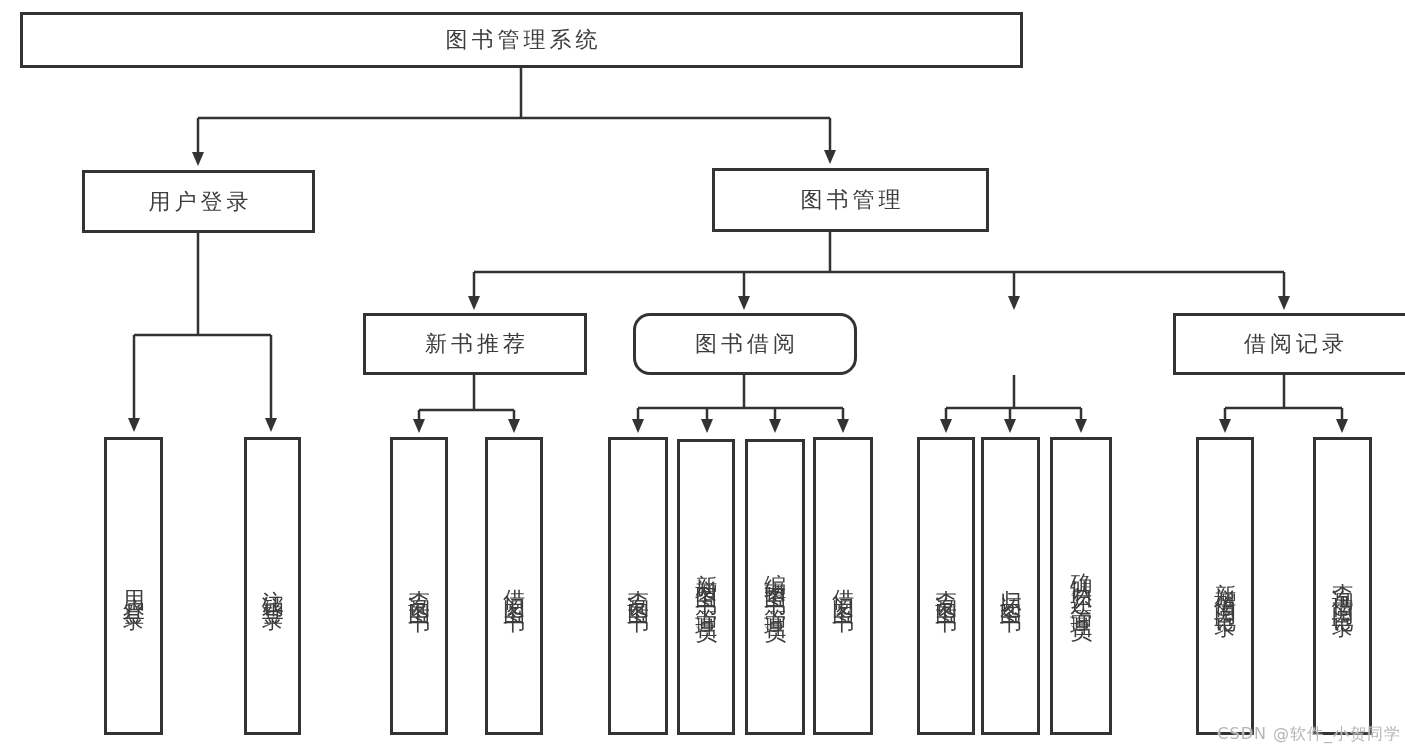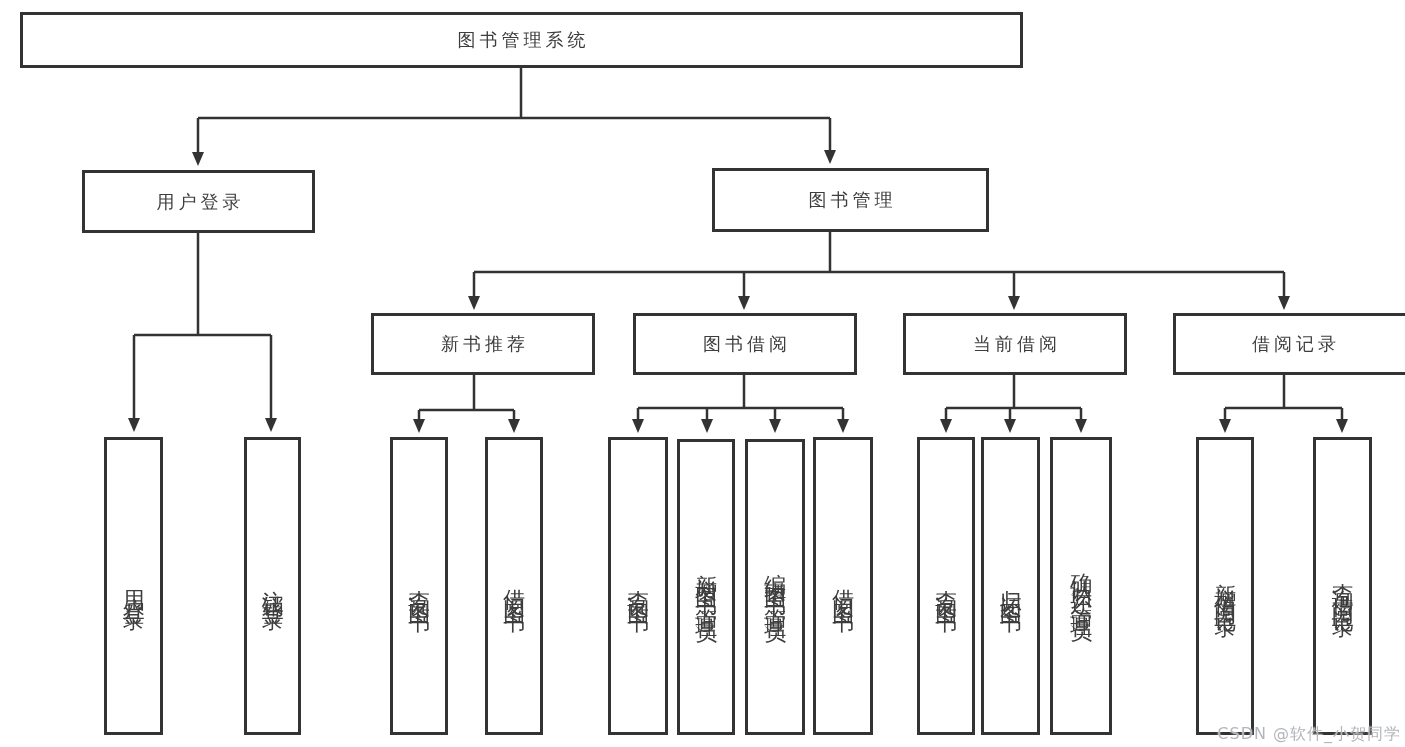--- a/index.html
+++ b/index.html
@@ -14,21 +14,21 @@
     position:absolute;left:0;top:0;width:1405px;height:747px;z-index:1;
   }
   .connectors path{stroke:#333333;stroke-width:2.5;fill:none;}
   .node{
     position:absolute;box-sizing:border-box;
     border:3px solid #333333;background:#ffffff;
     display:flex;align-items:center;justify-content:center;
     color:#3d3d3d;z-index:2;
   }
   .h-label{
-    font-size:18px;letter-spacing:4px;white-space:nowrap;
+    font-size:22px;letter-spacing:4px;white-space:nowrap;
     text-indent:4px; 
   }
   .v-label{
     writing-mode:vertical-rl;
     text-orientation:mixed;
     font-size:22px;letter-spacing:7px;
     line-height:1.2;white-space:nowrap;
   }
   .watermark{
     position:absolute;right:4px;bottom:2px;z-index:3;
@@ -83,28 +83,25 @@
     <span class="h-label">图书管理系统</span>
   </div>
 
   <div class="node" style="left:82px;top:170px;width:233px;height:63px;">
     <span class="h-label">用户登录</span>
   </div>
   <div class="node" style="left:712px;top:168px;width:277px;height:64px;">
     <span class="h-label">图书管理</span>
   </div>
 
-  <div class="node" style="left:363px;top:313px;width:224px;height:62px;margin-left:8px;">
+  <div class="node" style="left:363px;top:313px;width:224px;height:62px;">
     <span class="h-label">新书推荐</span>
   </div>
-  <div class="node" style="left:633px;top:313px;width:224px;height:62px;">
+  <div class="node" style="left:633px;top:313px;width:224px;height:62px;border-radius:17px;">
     <span class="h-label">图书借阅</span>
-  </div>
-  <div class="node" style="left:903px;top:313px;width:224px;height:62px;">
-    <span class="h-label">当前借阅</span>
   </div>
   <div class="node" style="left:1173px;top:313px;width:242px;height:62px;">
     <span class="h-label">借阅记录</span>
   </div>
 
   <div class="node" style="left:104px;top:437px;width:59px;height:298px;">
     <span class="v-label">用户登录</span>
   </div>
   <div class="node" style="left:244px;top:437px;width:57px;height:298px;">
     <span class="v-label">注销登录</span>

